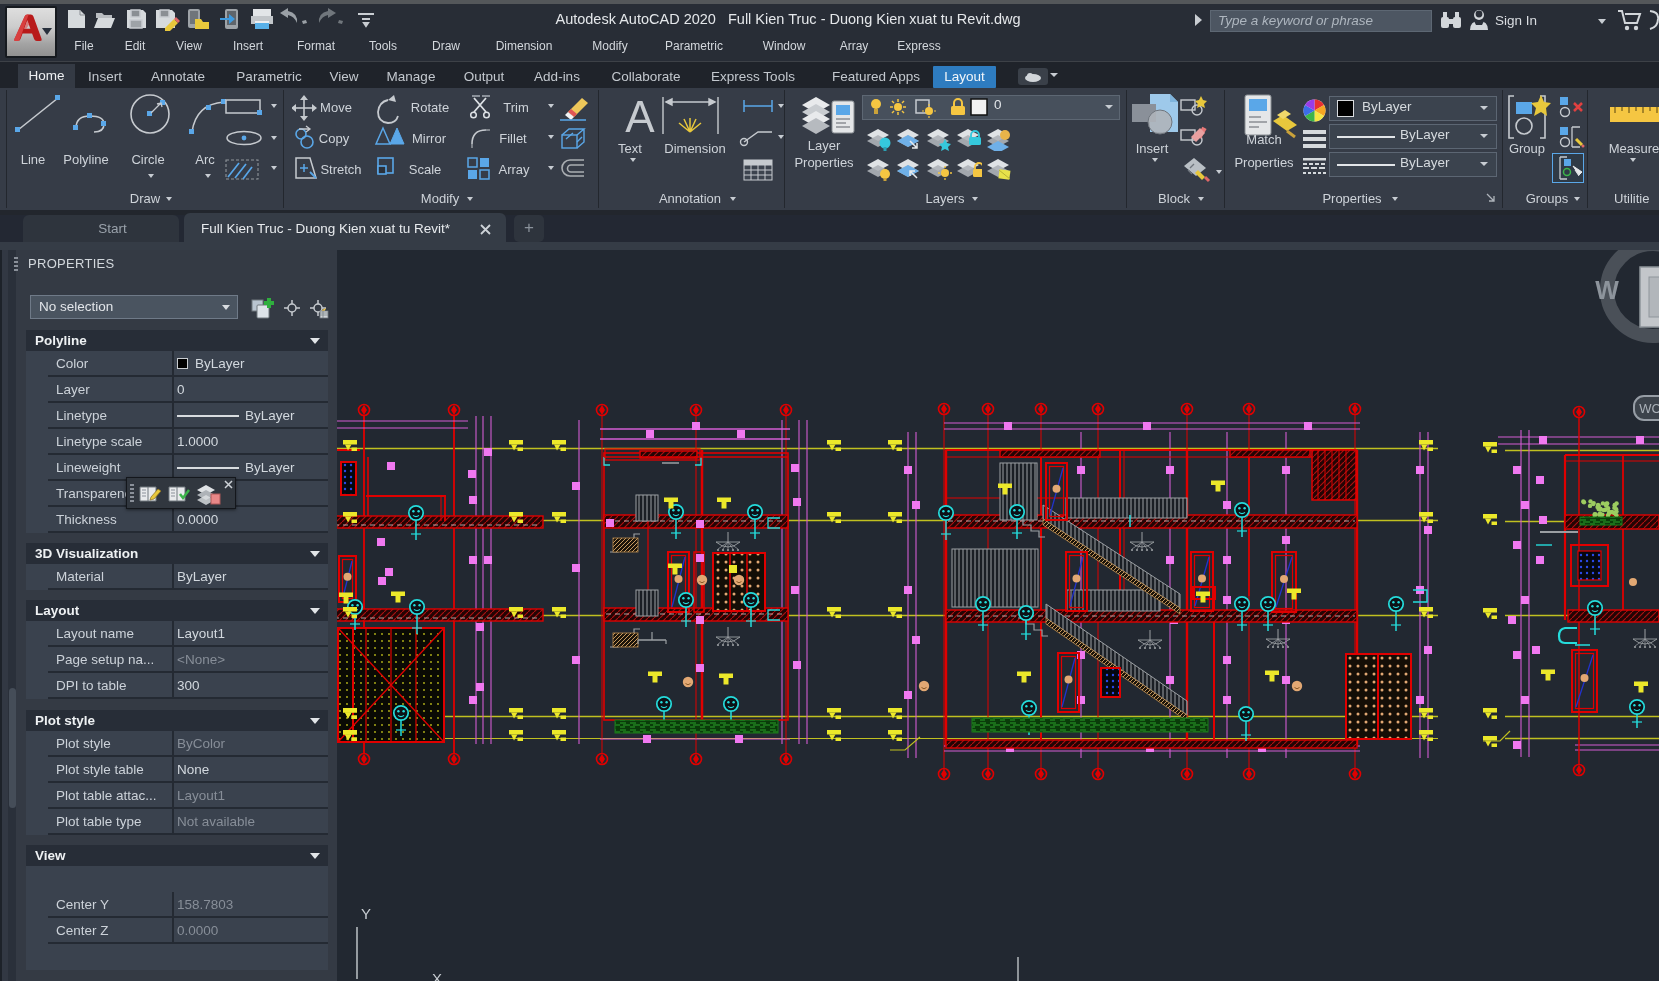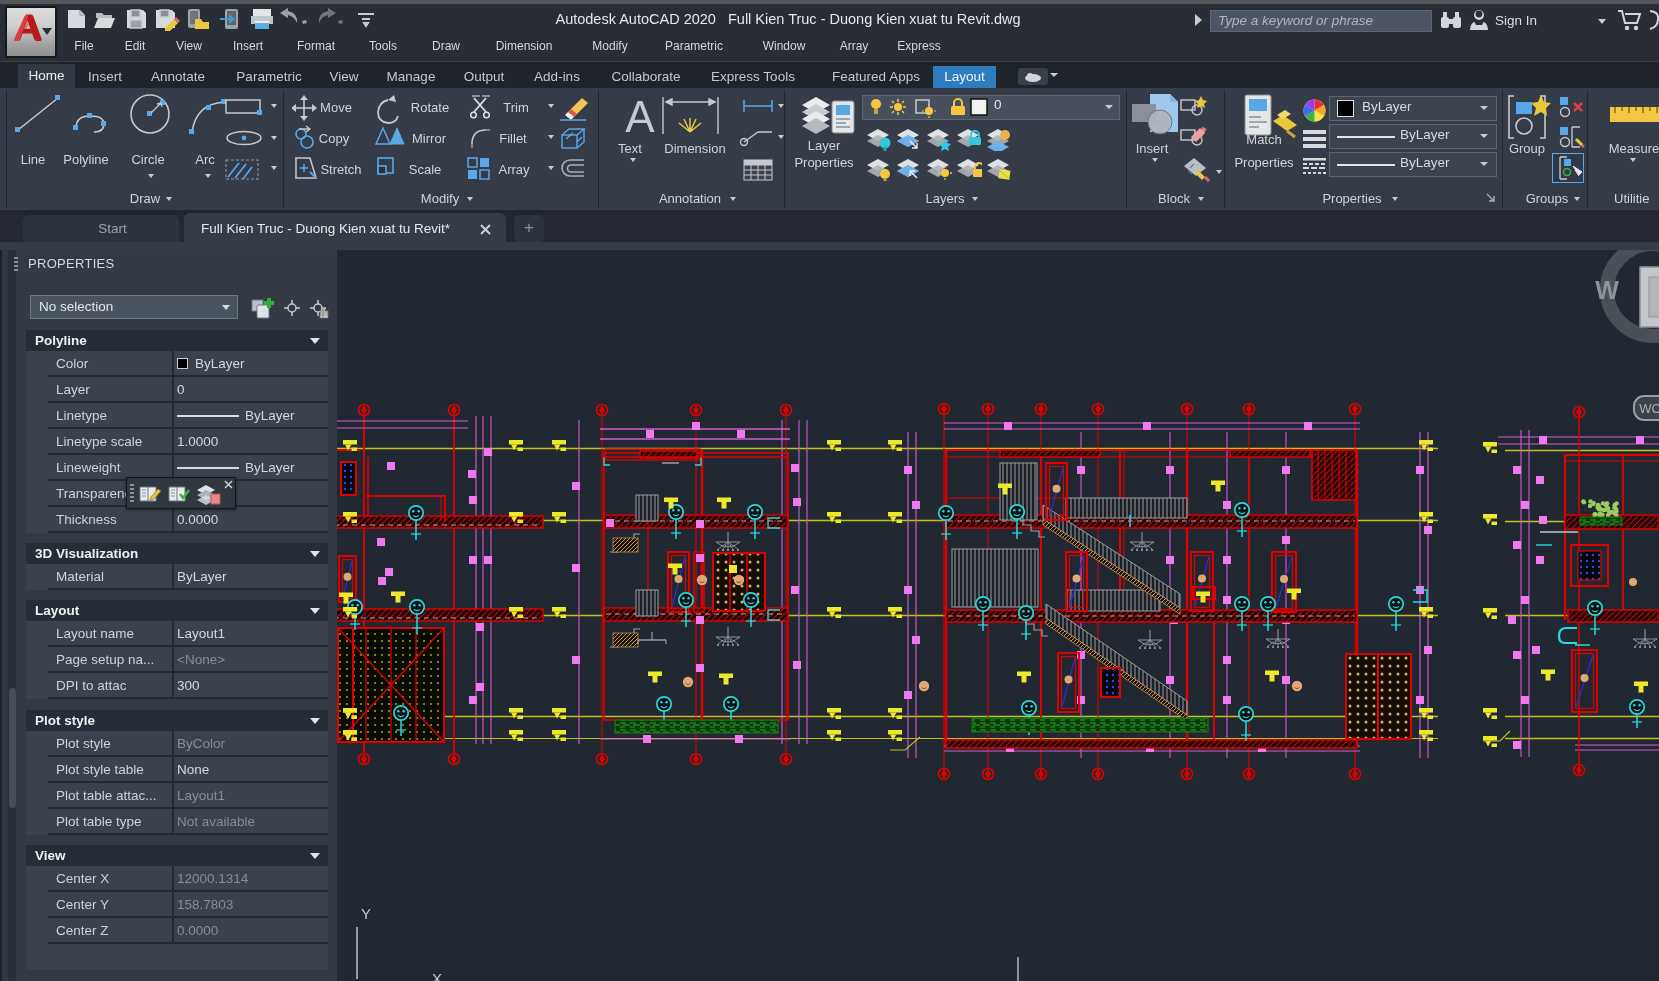--- a/index.html
+++ b/index.html
@@ -1411,21 +1411,21 @@
       <span class="rl">Layout name</span>
       <span class="vdiv"></span>
       <span class="rv">Layout1</span>
     </div>
 <div class="abs row" style="top:647px">
       <span class="rl">Page setup na...</span>
       <span class="vdiv"></span>
       <span class="rv gray">&lt;None&gt;</span>
     </div>
 <div class="abs row" style="top:673px">
-      <span class="rl">DPI to attac</span>
+      <span class="rl">DPI to table</span>
       <span class="vdiv"></span>
       <span class="rv">300</span>
     </div>
 <div class="abs sect" style="top:710px">Plot style</div>
 <div class="caret" style="left:310px;top:718px;border-left-width:5.175px;border-right-width:5.175px;border-top-width:6.324999999999999px;border-top-color:#e2e5e8"></div>
 <div class="abs row" style="top:731px">
       <span class="rl">Plot style</span>
       <span class="vdiv"></span>
       <span class="rv gray">ByColor</span>
     </div>
@@ -1439,25 +1439,20 @@
       <span class="vdiv"></span>
       <span class="rv gray">Layout1</span>
     </div>
 <div class="abs row" style="top:809px">
       <span class="rl">Plot table type</span>
       <span class="vdiv"></span>
       <span class="rv gray">Not available</span>
     </div>
 <div class="abs sect" style="top:845px">View</div>
 <div class="caret" style="left:310px;top:853px;border-left-width:5.175px;border-right-width:5.175px;border-top-width:6.324999999999999px;border-top-color:#e2e5e8"></div>
-<div class="abs row" style="top:866px">
-      <span class="rl">Center X</span>
-      <span class="vdiv"></span>
-      <span class="rv gray">12000.1314</span>
-    </div>
 <div class="abs row" style="top:892px">
       <span class="rl">Center Y</span>
       <span class="vdiv"></span>
       <span class="rv gray">158.7803</span>
     </div>
 <div class="abs row" style="top:918px">
       <span class="rl">Center Z</span>
       <span class="vdiv"></span>
       <span class="rv gray">0.0000</span>
     </div>

